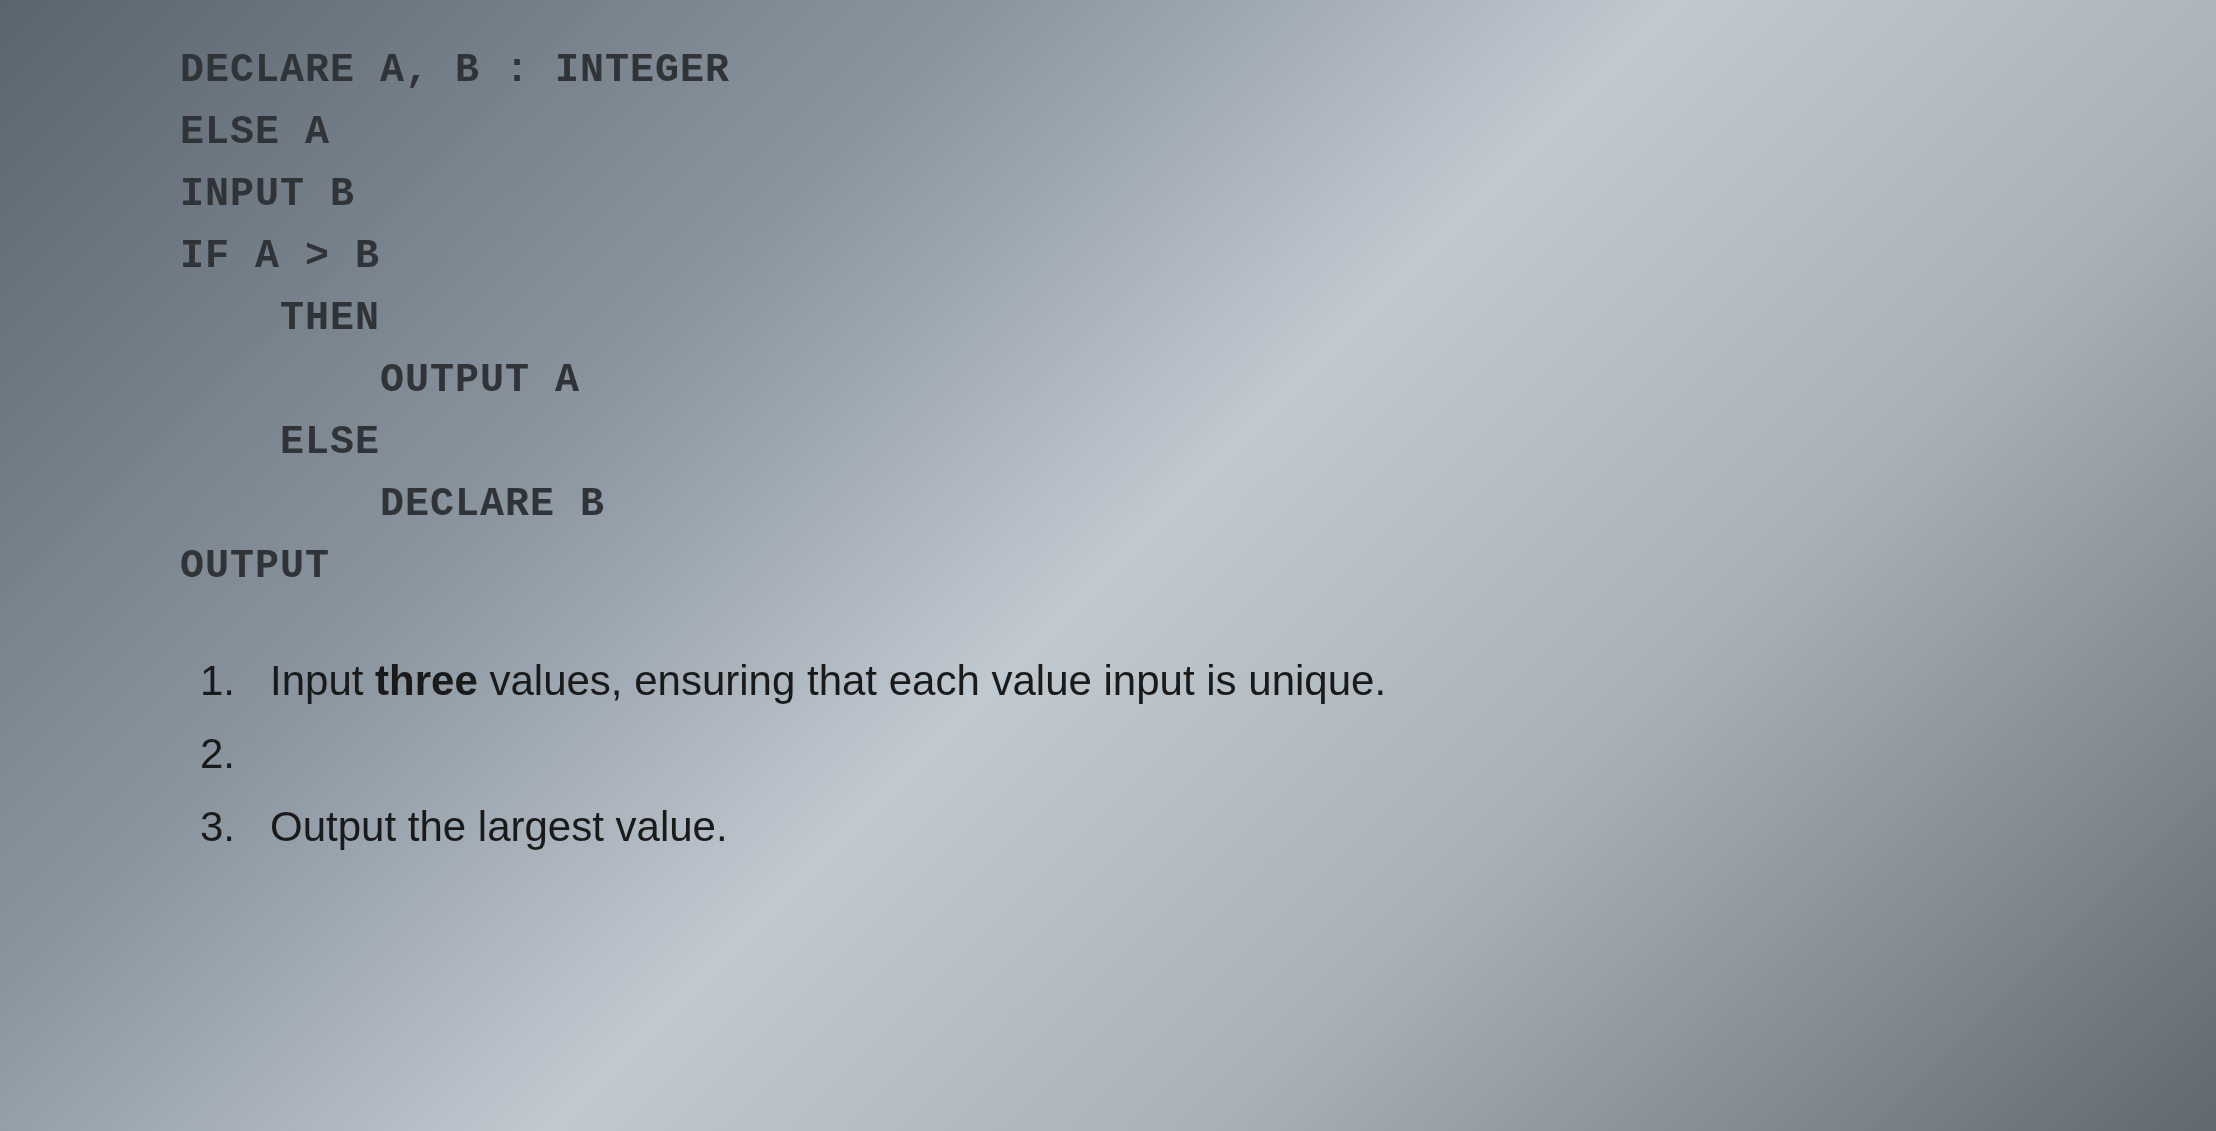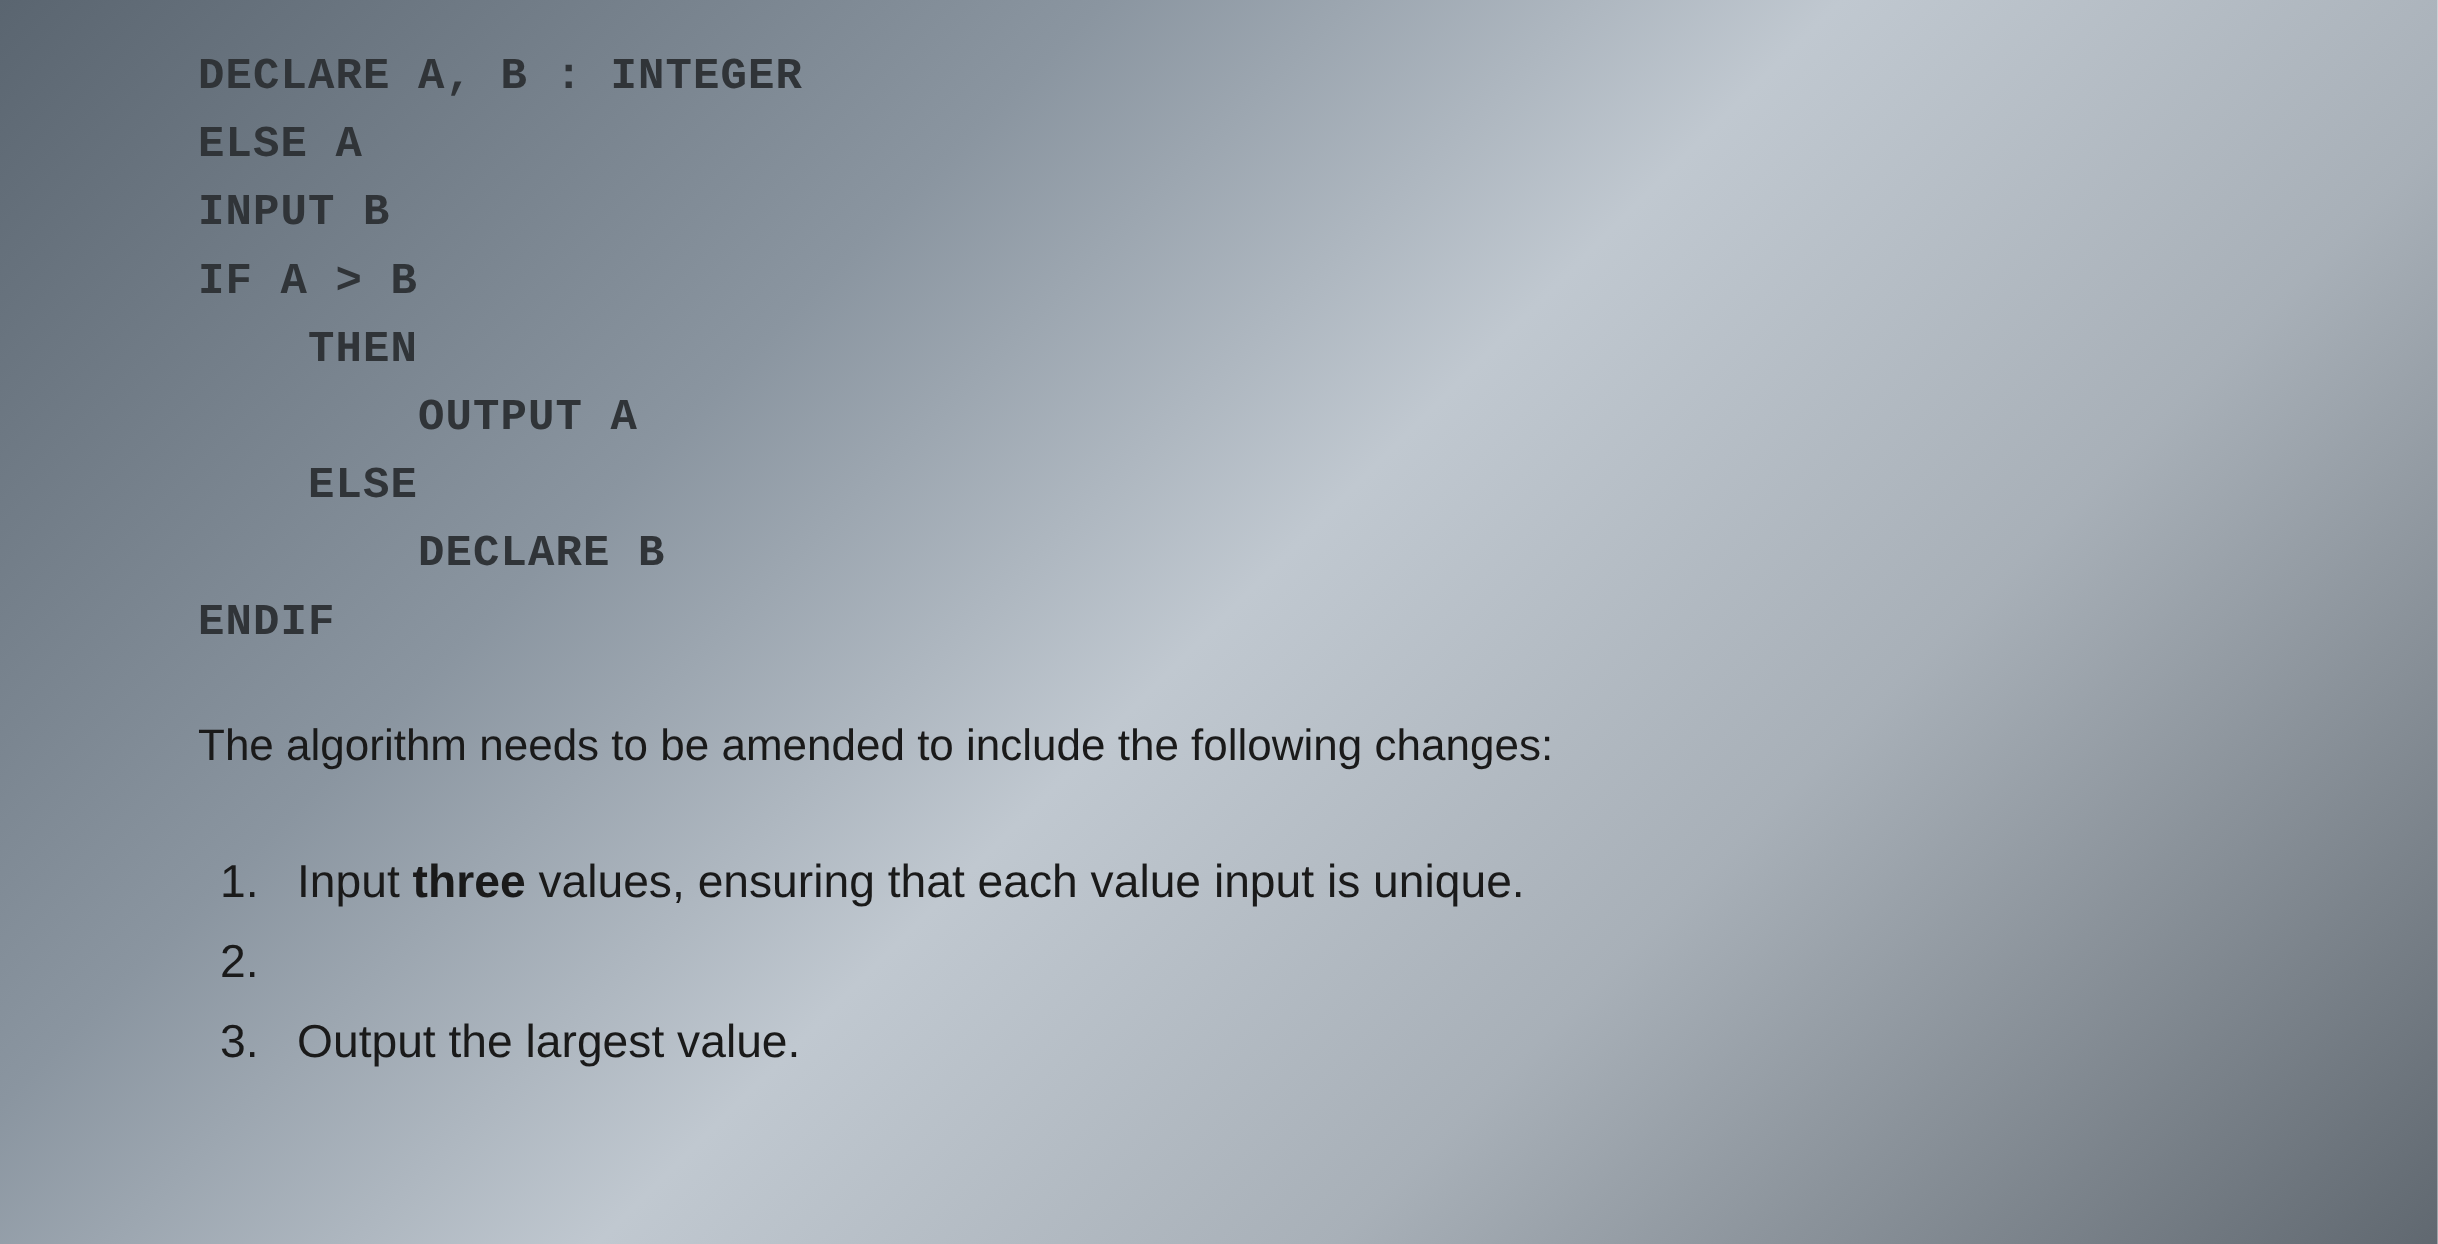--- a/index.html
+++ b/index.html
@@ -85,23 +85,22 @@
 <div class="content">
 
   <div class="pseudocode"><span>DECLARE A, B : INTEGER</span>
 <span>ELSE A</span>
 <span>INPUT B</span>
 <span>IF A &gt; B</span>
 <span>    THEN</span>
 <span>        OUTPUT A</span>
 <span>    ELSE</span>
 <span>        DECLARE B</span>
-<span>ENDIF</span></div>
+<span>OUTPUT</span></div>
 
-  <p class="amend-text">The algorithm needs to be amended to include the following changes:</p>
 
   <ol class="changes-list">
     <li>
       <span class="list-number">1.</span>
       <span><span>Input </span><span class="bold">three</span><span> values, ensuring that each value input is unique.</span></span>
     </li>
     <li>
       <span class="list-number">2.</span>
     </li>
     <li>

